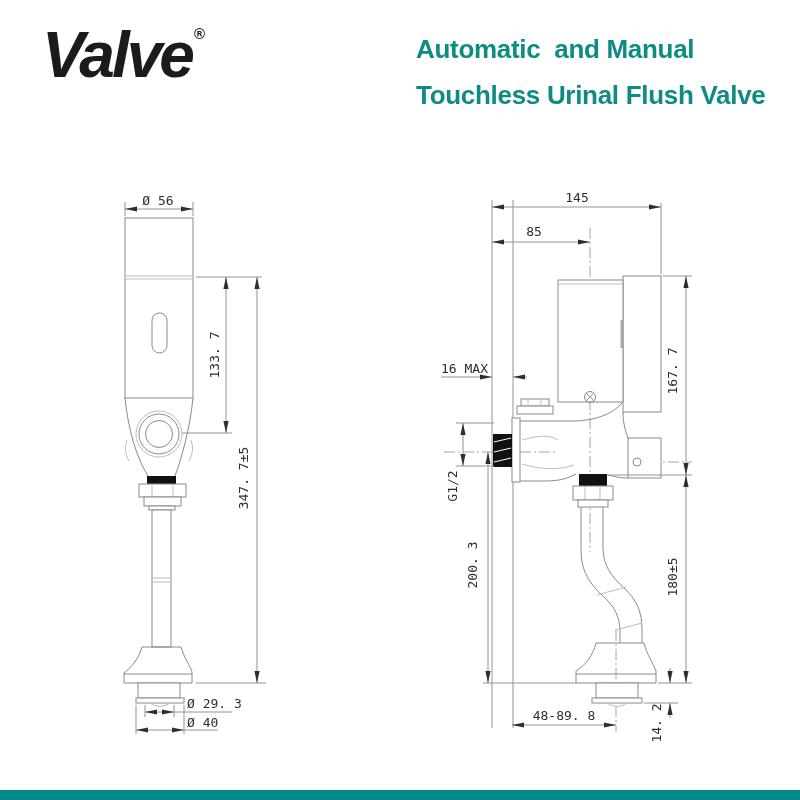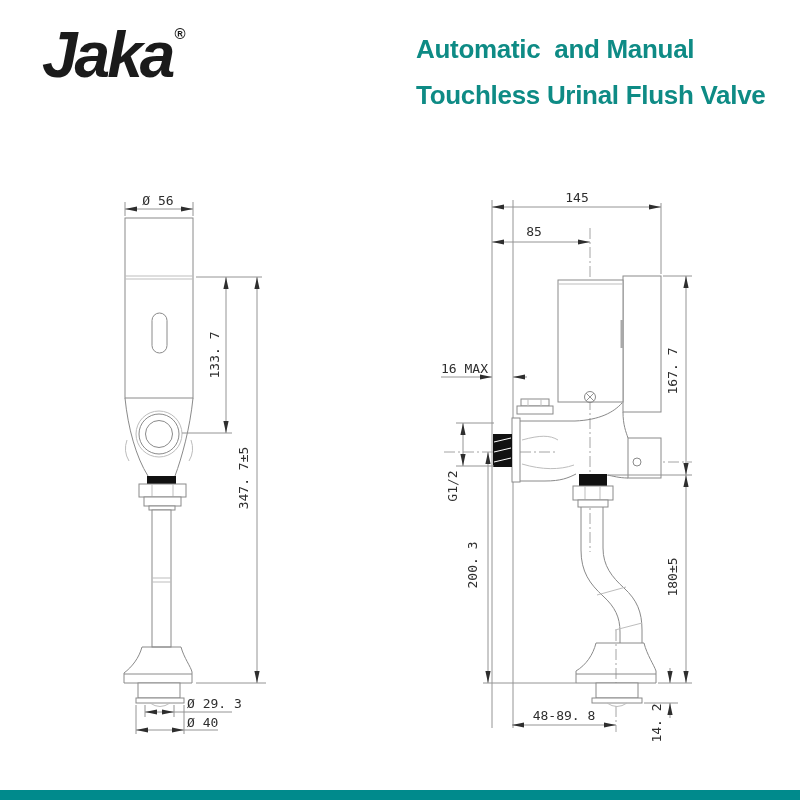--- a/index.html
+++ b/index.html
@@ -25,21 +25,21 @@
   .cl{fill:none;stroke:#9a9a9a;stroke-width:0.9;stroke-dasharray:11 3 2 3;}
   .blk{fill:#111111;stroke:none;}
   .seam{stroke:#a9a9a9;stroke-width:3;}
   .dt{font-family:"DejaVu Sans Mono",monospace;font-size:13px;fill:#2e2e2e;}
 </style>
 </head>
 <body>
 
 <div class="page">
 
-  <div class="logo"><span>Jaka</span><span class="reg">®</span></div>
+  <div class="logo"><span>Valve</span><span class="reg">®</span></div>
 
   <div class="title-block">
     <div class="title-line l1">Automatic  and Manual</div>
     <div class="title-line l2">Touchless Urinal Flush Valve</div>
   </div>
 
   <svg width="800" height="800" viewBox="0 0 800 800">
     <defs>
       <marker id="aE" markerUnits="userSpaceOnUse" markerWidth="13" markerHeight="6" refX="12" refY="2.6" orient="auto">
         <path d="M0,0 L12,2.6 L0,5.2 Z" fill="#2e2e2e"></path>

